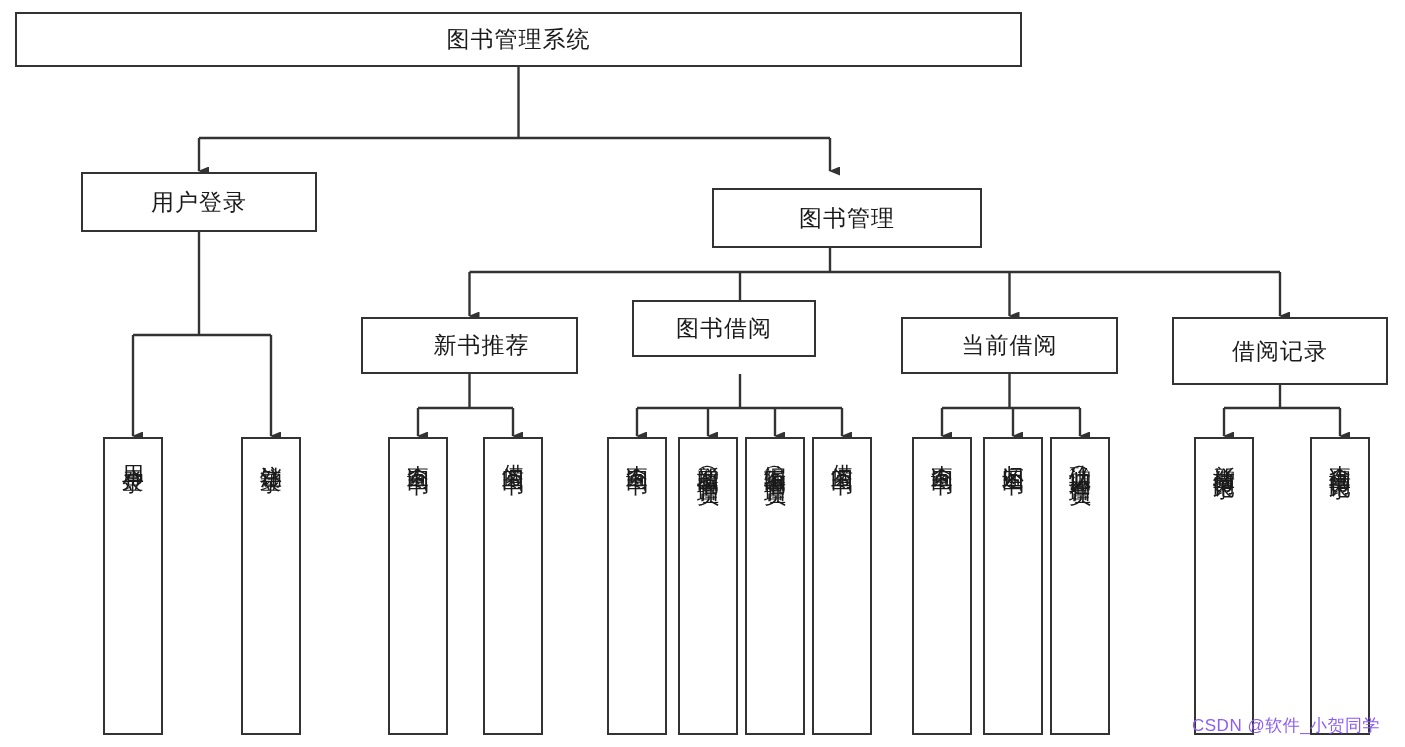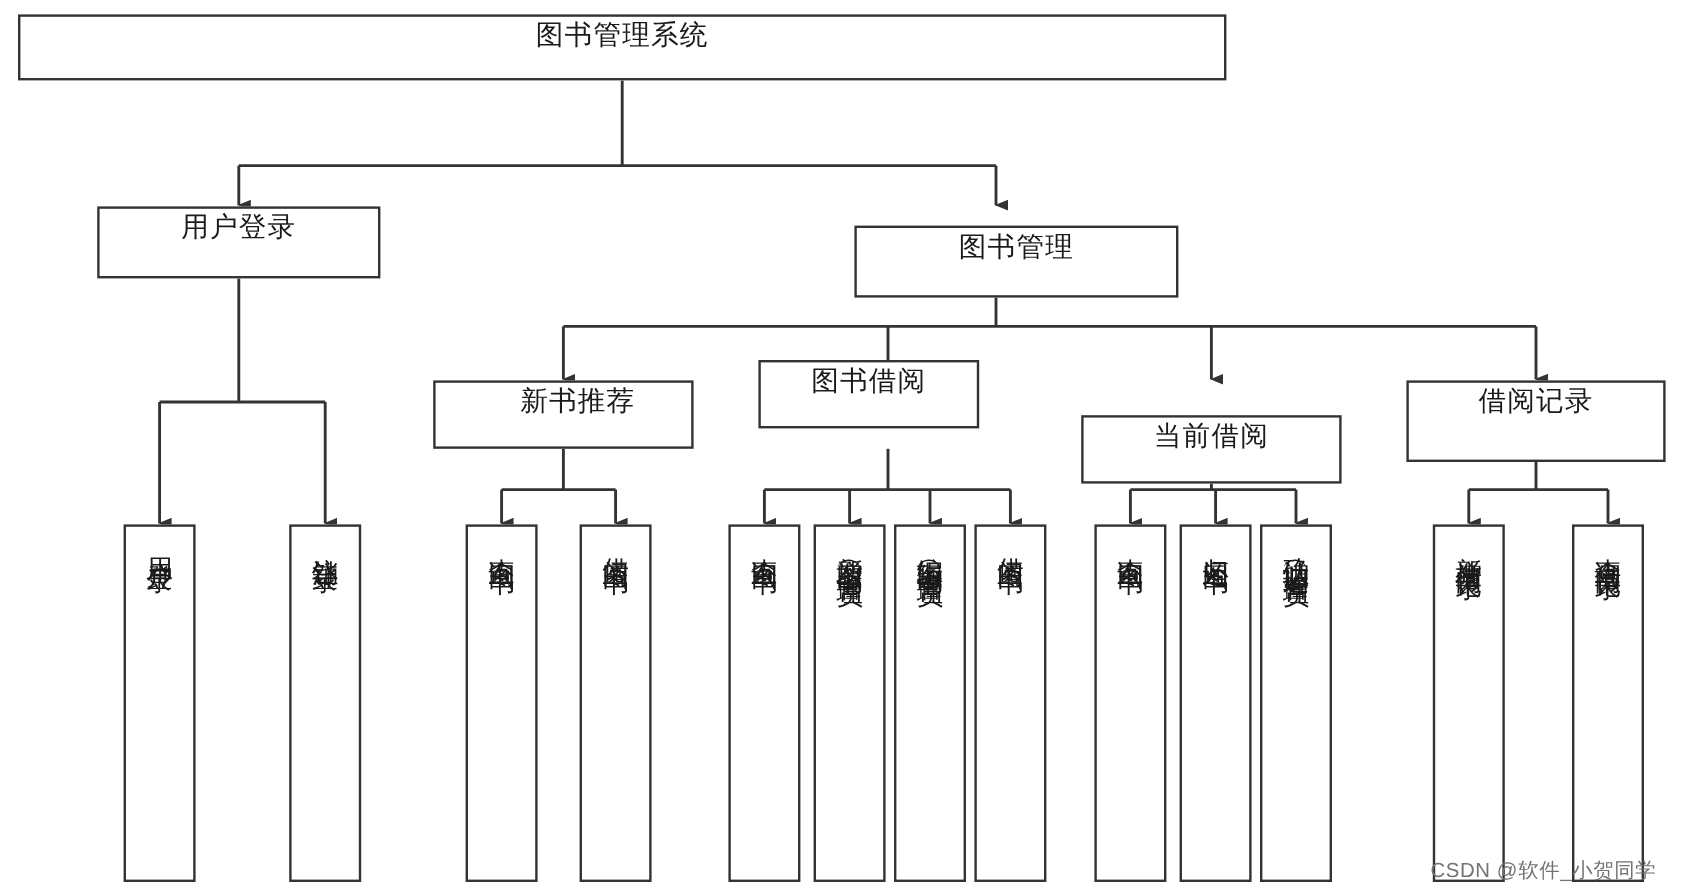--- a/index.html
+++ b/index.html
@@ -16,20 +16,21 @@
     height: 747px;
     background: #ffffff;
     overflow: hidden;
   }
   .node-box {
     position: absolute;
     box-sizing: border-box;
     border: 2px solid #333333;
     background: #ffffff;
     display: flex;
+    align-items: center;
     justify-content: center;
     color: #1a1a1a;
   }
   .node-box.horizontal {
     font-size: 23px;
     letter-spacing: 1px;
   }
   .node-box.vertical {
     font-size: 22px;
     align-items: flex-start;
@@ -49,21 +50,21 @@
     position: absolute;
     left: 0;
     top: 0;
     width: 1405px;
     height: 747px;
     pointer-events: none;
   }
   .watermark {
     position: absolute;
     font-size: 17px;
-    color: #737373;
+    color: #8b5cf6;
     white-space: nowrap;
     letter-spacing: 0.5px;
   }
 </style>
 </head>
 <body>
 
 <div id="diagram-root">
 
   <svg id="connector-layer" viewBox="0 0 1405 747" width="1405" height="747">
@@ -118,21 +119,21 @@
       </div>
       <div class="node-box horizontal" style="left: 712px; top: 188px; width: 270px; height: 60px;">
         <span class="hlabel">图书管理</span>
       </div>
       <div class="node-box horizontal" style="left: 361px; top: 317px; width: 217px; height: 57px; padding-left: 24px;">
         <span class="hlabel">新书推荐</span>
       </div>
       <div class="node-box horizontal" style="left: 632px; top: 300px; width: 184px; height: 57px;">
         <span class="hlabel">图书借阅</span>
       </div>
-      <div class="node-box horizontal" style="left: 901px; top: 317px; width: 217px; height: 57px; margin-top: 29px;">
+      <div class="node-box horizontal" style="left: 901px; top: 317px; width: 217px; height: 57px;">
         <span class="hlabel">当前借阅</span>
       </div>
       <div class="node-box horizontal" style="left: 1172px; top: 317px; width: 216px; height: 68px;">
         <span class="hlabel">借阅记录</span>
       </div>
       <div class="node-box vertical" style="left: 103px; top: 437px; width: 60px; height: 298px;">
         <span class="vlabel">用户登录</span>
       </div>
       <div class="node-box vertical" style="left: 241px; top: 437px; width: 60px; height: 298px;">
         <span class="vlabel">注销登录</span>

